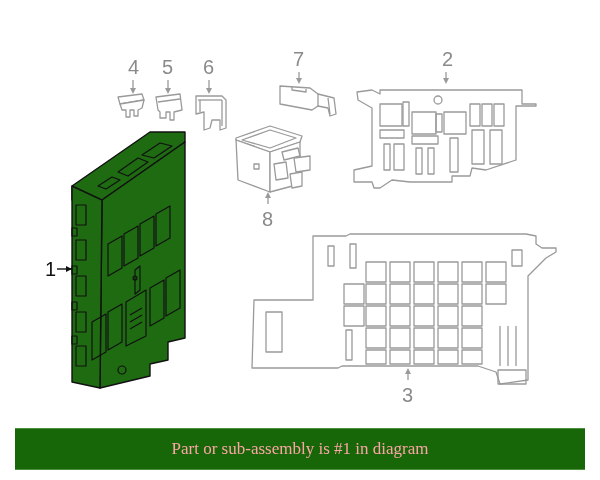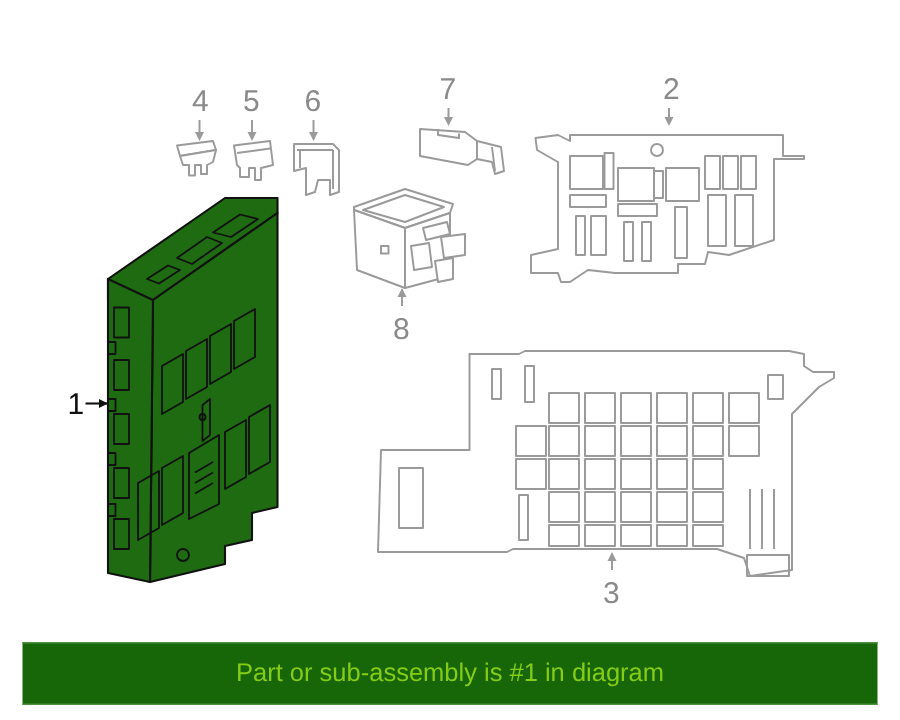--- a/index.html
+++ b/index.html
@@ -7,21 +7,21 @@
   #diagram{position:absolute;left:0;top:0;width:600px;height:420px;}
   .callout{font-family:"Liberation Sans",sans-serif;font-size:20px;fill:#8a8a8a;}
   .callout-main{font-family:"Liberation Sans",sans-serif;font-size:20px;fill:#111;}
   .ln{fill:none;stroke:#9a9a9a;stroke-width:1.3;stroke-linejoin:round;}
   .lnf{fill:#fff;stroke:#9a9a9a;stroke-width:1.3;stroke-linejoin:round;}
   .gm{fill:#1e6b12;stroke:#111;stroke-width:1.4;stroke-linejoin:round;}
   .gk{fill:none;stroke:#111;stroke-width:1.2;stroke-linejoin:round;}
   #banner{position:absolute;left:15px;top:428px;width:570px;height:42px;background:#176608;
     border-top:1px solid #4f8f40;border-bottom:1px solid #4f8f40;box-sizing:border-box;
     display:flex;flex-direction:column;align-items:center;justify-content:center;}
-  #banner span{color:#84cc16;font-size:17px;line-height:18px;font-family:Liberation Sans, sans-serif;}
+  #banner span{color:#fca5a5;font-size:17px;line-height:18px;font-family:Liberation Serif, serif;}
 </style>
 </head>
 <body>
 
 <svg id="diagram" viewBox="0 0 600 420" xmlns="http://www.w3.org/2000/svg">
 
   <g>
 
     <path class="gm" d="M72 186 L150 132 L185 132 L185 142 L102 200 L72 200 Z"></path>
 

